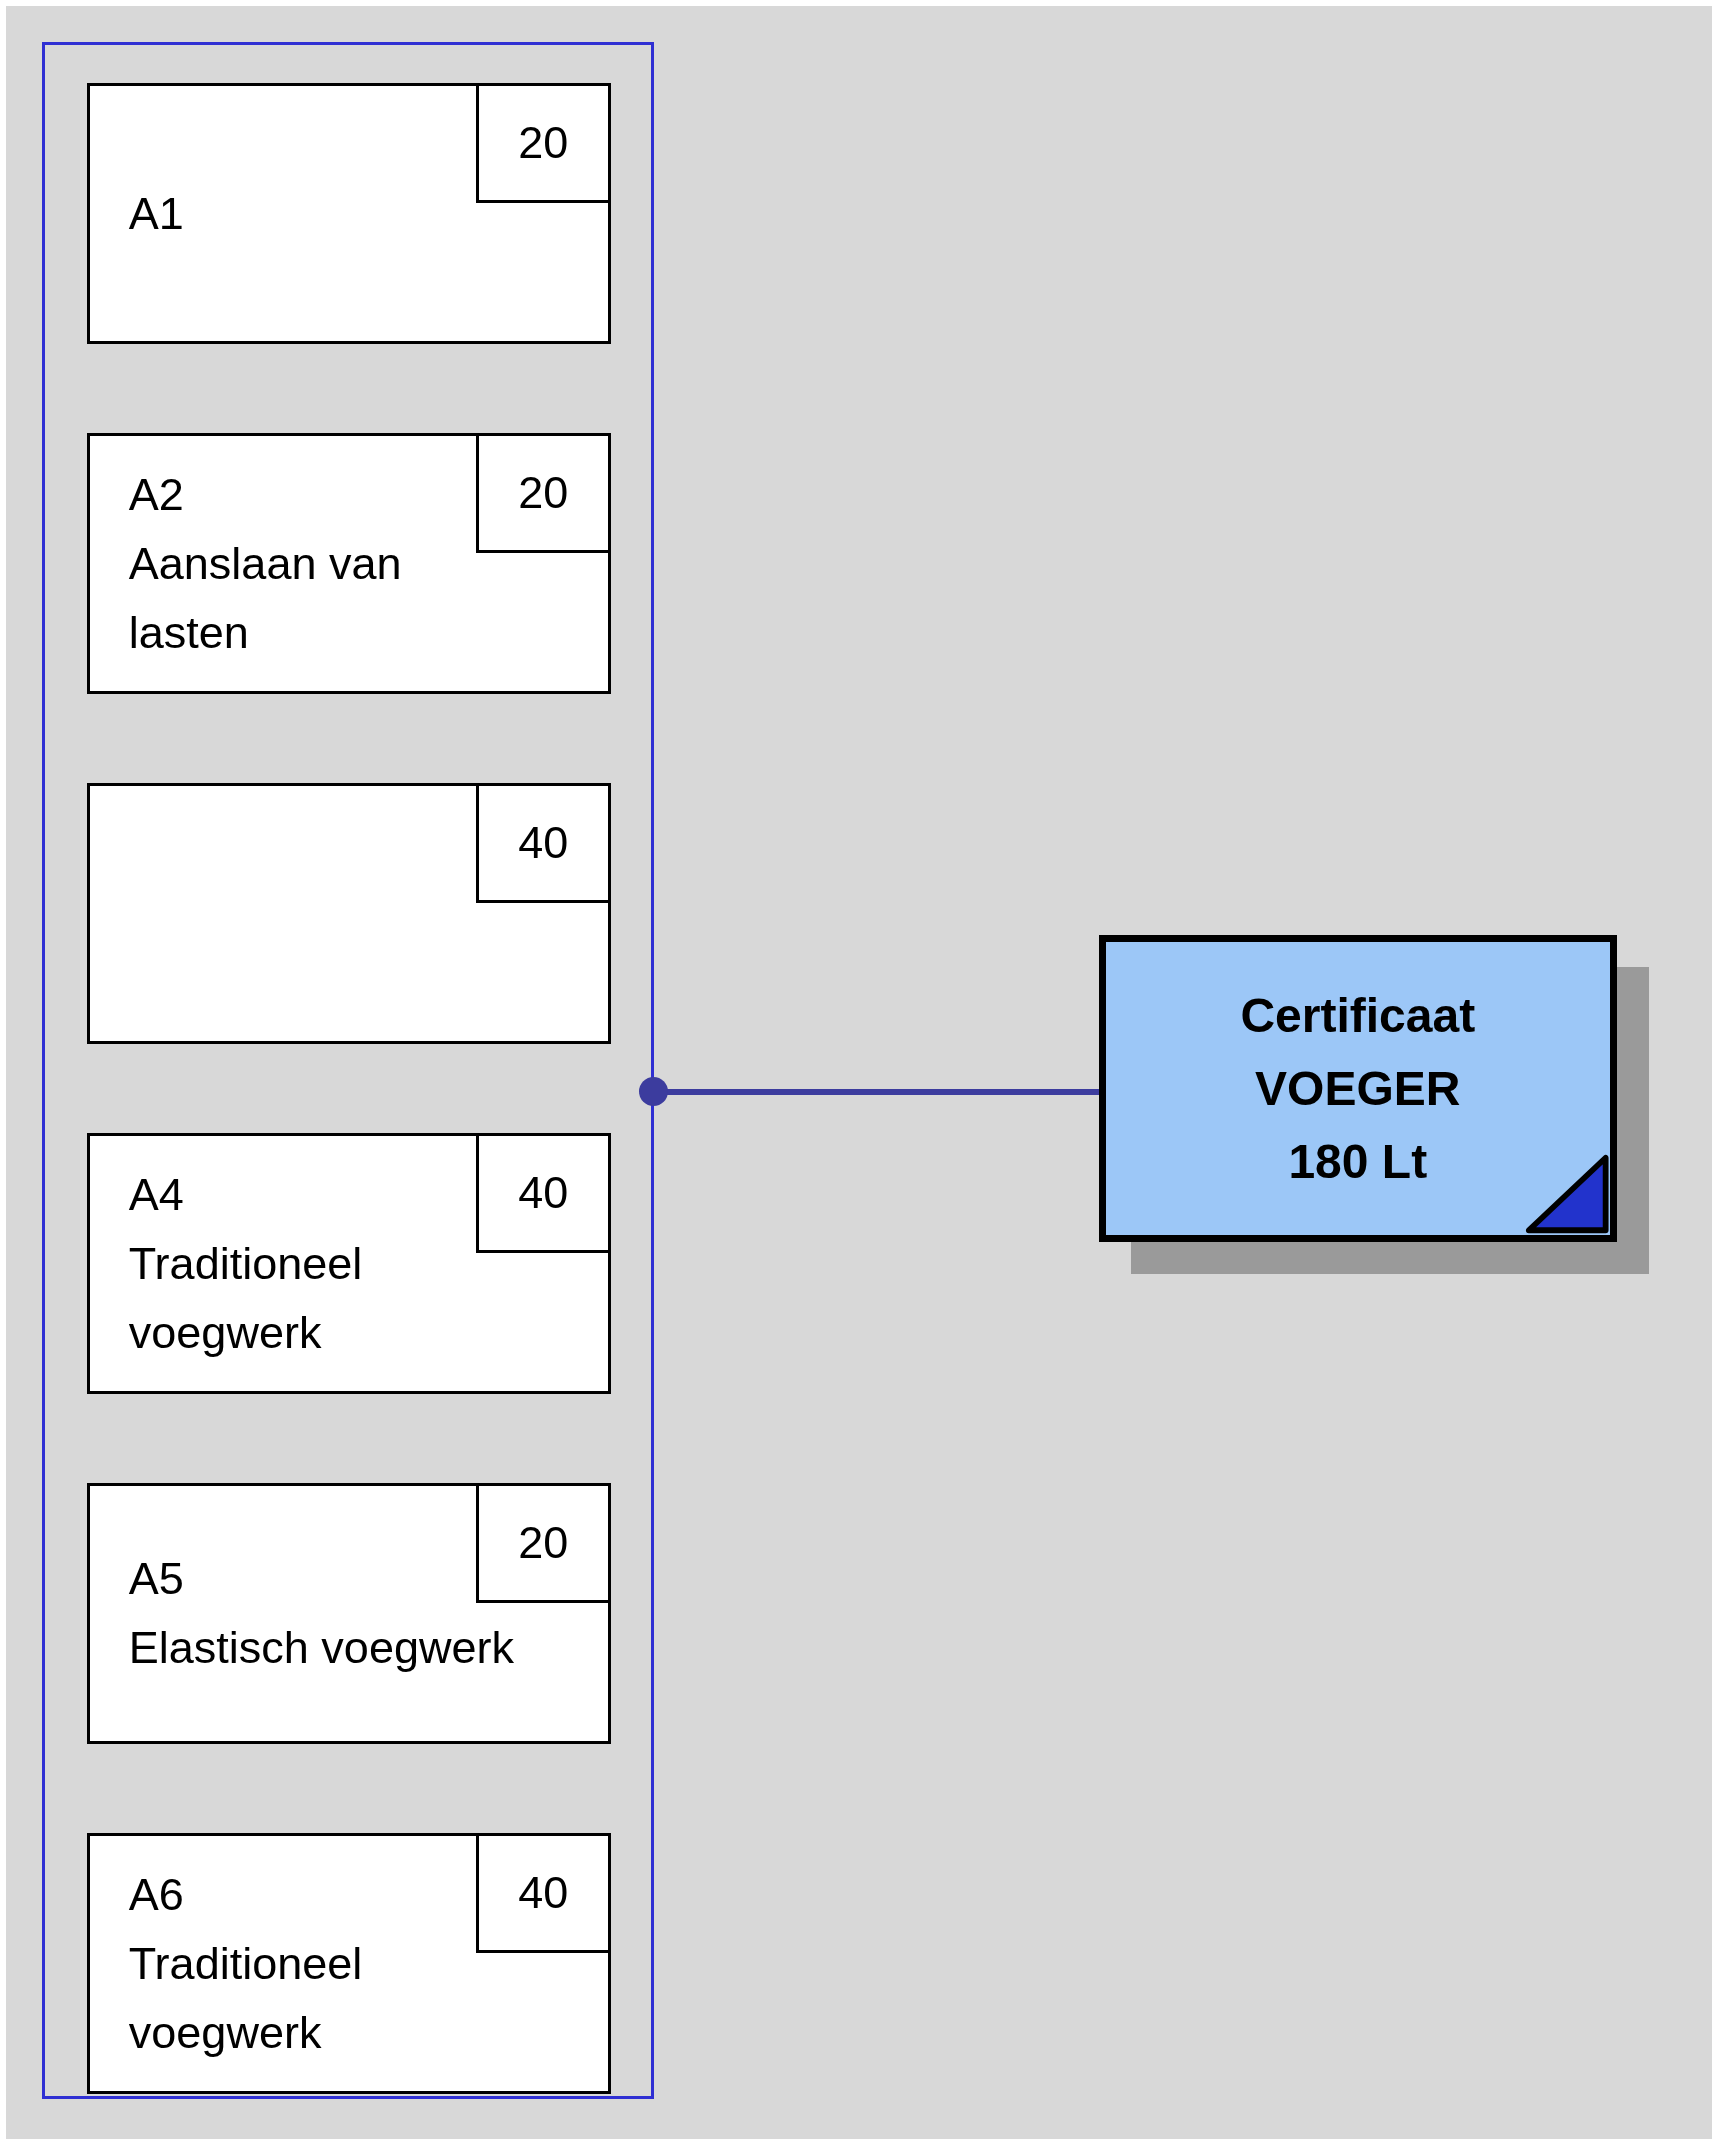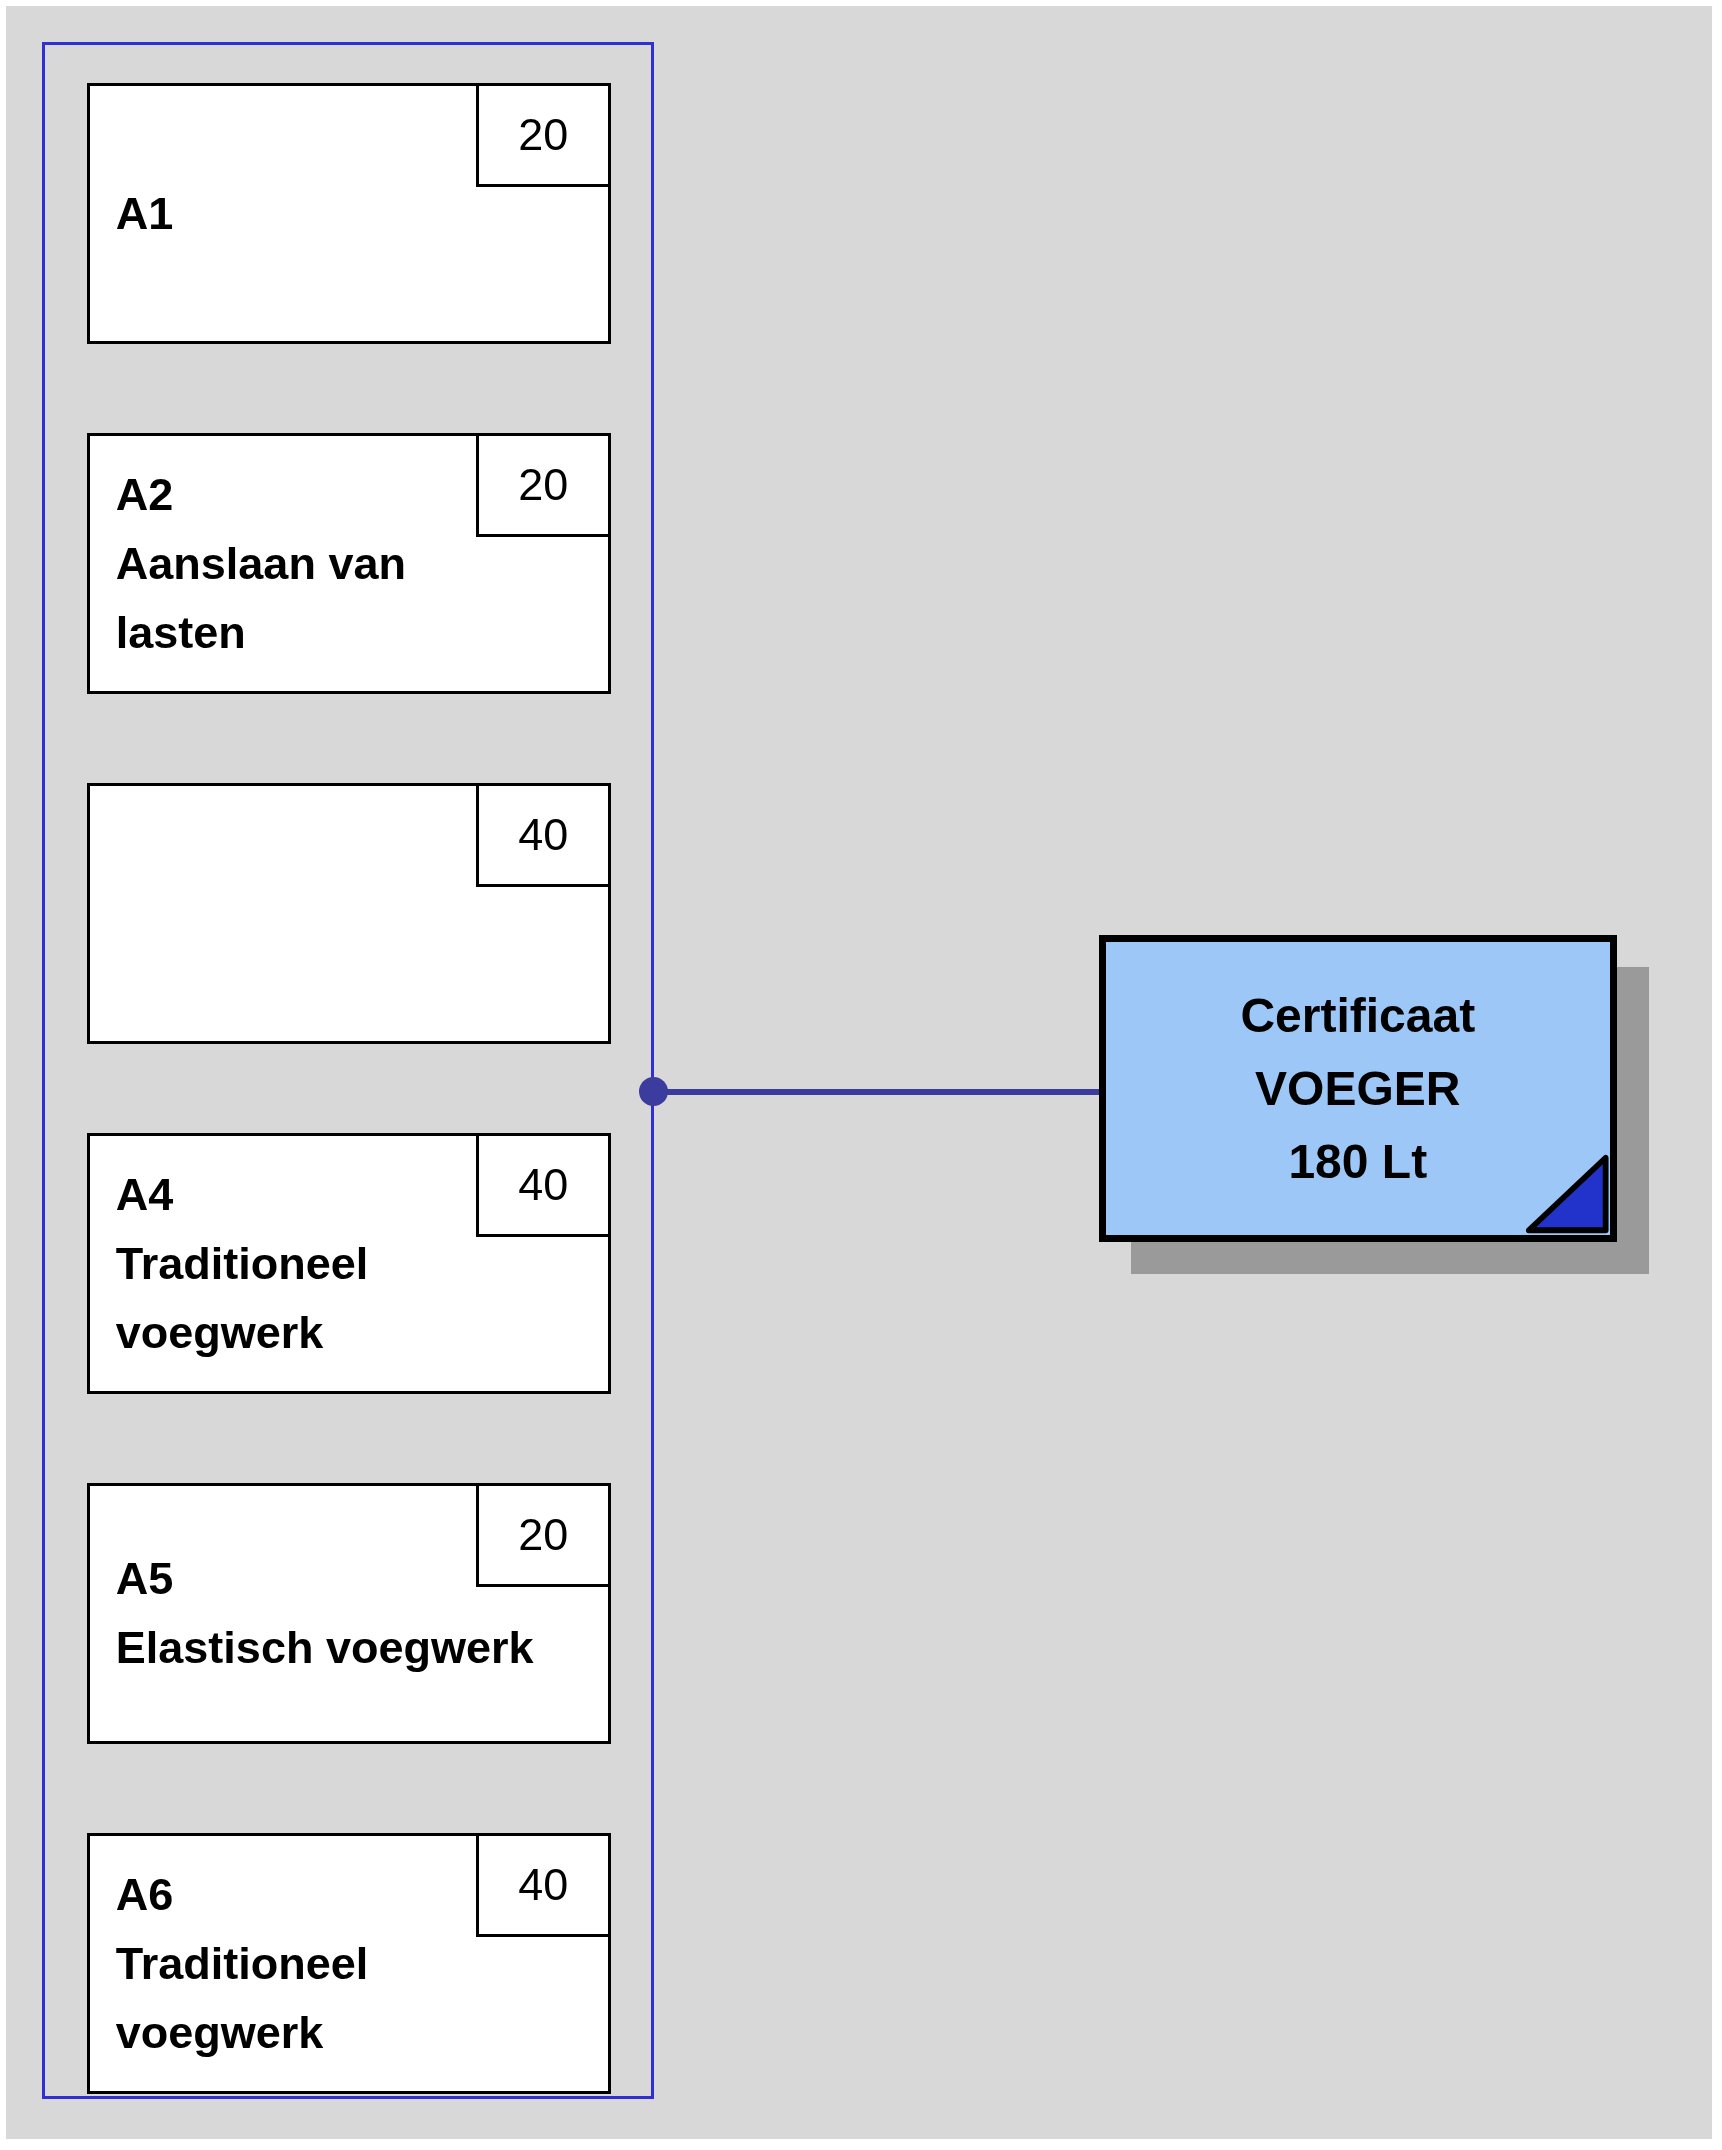--- a/index.html
+++ b/index.html
@@ -28,28 +28,28 @@
     background: #ffffff;
     border: 3.6px solid #000000;
     display: flex; align-items: center;
   }
   .m0 { top: 38px; }
   .m1 { top: 388px; }
   .m2 { top: 738px; }
   .m3 { top: 1088px; }
   .m4 { top: 1438px; }
   .m5 { top: 1788px; }
-  .module-text { padding-left: 26px; padding-right: 7.3px; font-weight: bold; }
+  .module-text { padding-left: 39px; padding-right: 7.3px; }
   .module-id, .module-title {
     font-size: 45px; line-height: 69px;
   }
   .module-title { white-space: pre-line; }
   .hours-badge {
     position: absolute; top: 0; right: 0;
-    width: 132px; height: 101px;
+    width: 132px; height: 117px;
     background: #ffffff;
     border-left: 3.6px solid #000000;
     border-bottom: 3.6px solid #000000;
     display: flex; align-items: center; justify-content: center;
     font-size: 45px;
   }
   .connector-line {
     position: absolute; left: 646px; top: 1083px;
     width: 448px; height: 5.8px;
     background: #3c3c9e;

